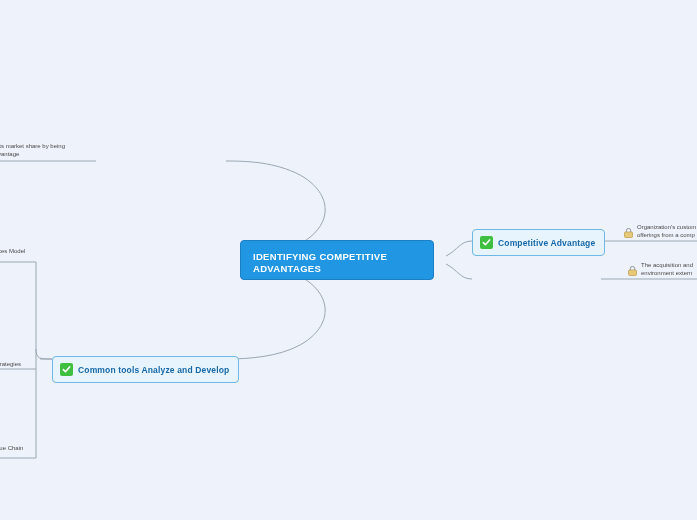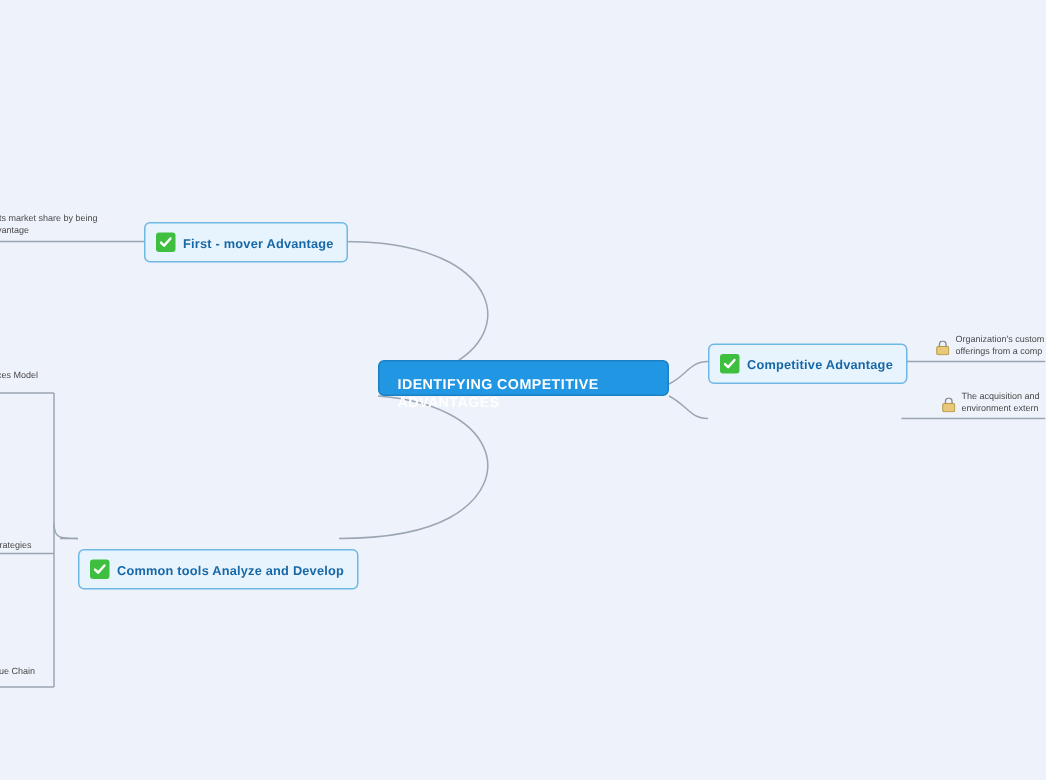--- a/index.html
+++ b/index.html
@@ -120,34 +120,26 @@
     <path d="M 52 359 L 40 359" fill="none" stroke="#9aa6b2" stroke-width="1"></path>
     <path d="M 36 369 L 36 458" fill="none" stroke="#9aa6b2" stroke-width="1"></path>
     <path d="M 36 262 L 0 262" fill="none" stroke="#9aa6b2" stroke-width="1"></path>
     <path d="M 36 369 L 0 369" fill="none" stroke="#9aa6b2" stroke-width="1"></path>
     <path d="M 36 458 L 0 458" fill="none" stroke="#9aa6b2" stroke-width="1"></path>
 
     <path d="M 597 241 L 697 241" fill="none" stroke="#9aa6b2" stroke-width="1"></path>
     <path d="M 601 279 L 697 279" fill="none" stroke="#9aa6b2" stroke-width="1"></path>
   </svg>
 
-  <div class="node root-node" style="left:252px; top:240px; width:194px; height:24px;">
+  <div class="node root-node" style="left:240px; top:240px; width:194px; height:40px;">
     <span>IDENTIFYING COMPETITIVE ADVANTAGES</span>
   </div>
 
-  <div class="node branch-node" style="left:96px; top:148px;">
-    <span class="check-icon">
-      <svg width="9" height="9" viewBox="0 0 10 10">
-          <path d="M1.5 5.2 L3.8 7.5 L8.5 2.2" fill="none" stroke="#ffffff" stroke-width="1.8" stroke-linecap="round" stroke-linejoin="round"></path>
-        </svg>
-    </span>
-    <span class="branch-label">First - mover Advantage</span>
-  </div>
 
-  <div class="node branch-node" style="left:52px; top:366px;">
+  <div class="node branch-node" style="left:52px; top:356px;">
     <span class="check-icon">
       <svg width="9" height="9" viewBox="0 0 10 10">
           <path d="M1.5 5.2 L3.8 7.5 L8.5 2.2" fill="none" stroke="#ffffff" stroke-width="1.8" stroke-linecap="round" stroke-linejoin="round"></path>
         </svg>
     </span>
     <span class="branch-label">Common tools Analyze and Develop</span>
   </div>
 
   <div class="node branch-node" style="left:472px; top:229px;">
     <span class="check-icon">

